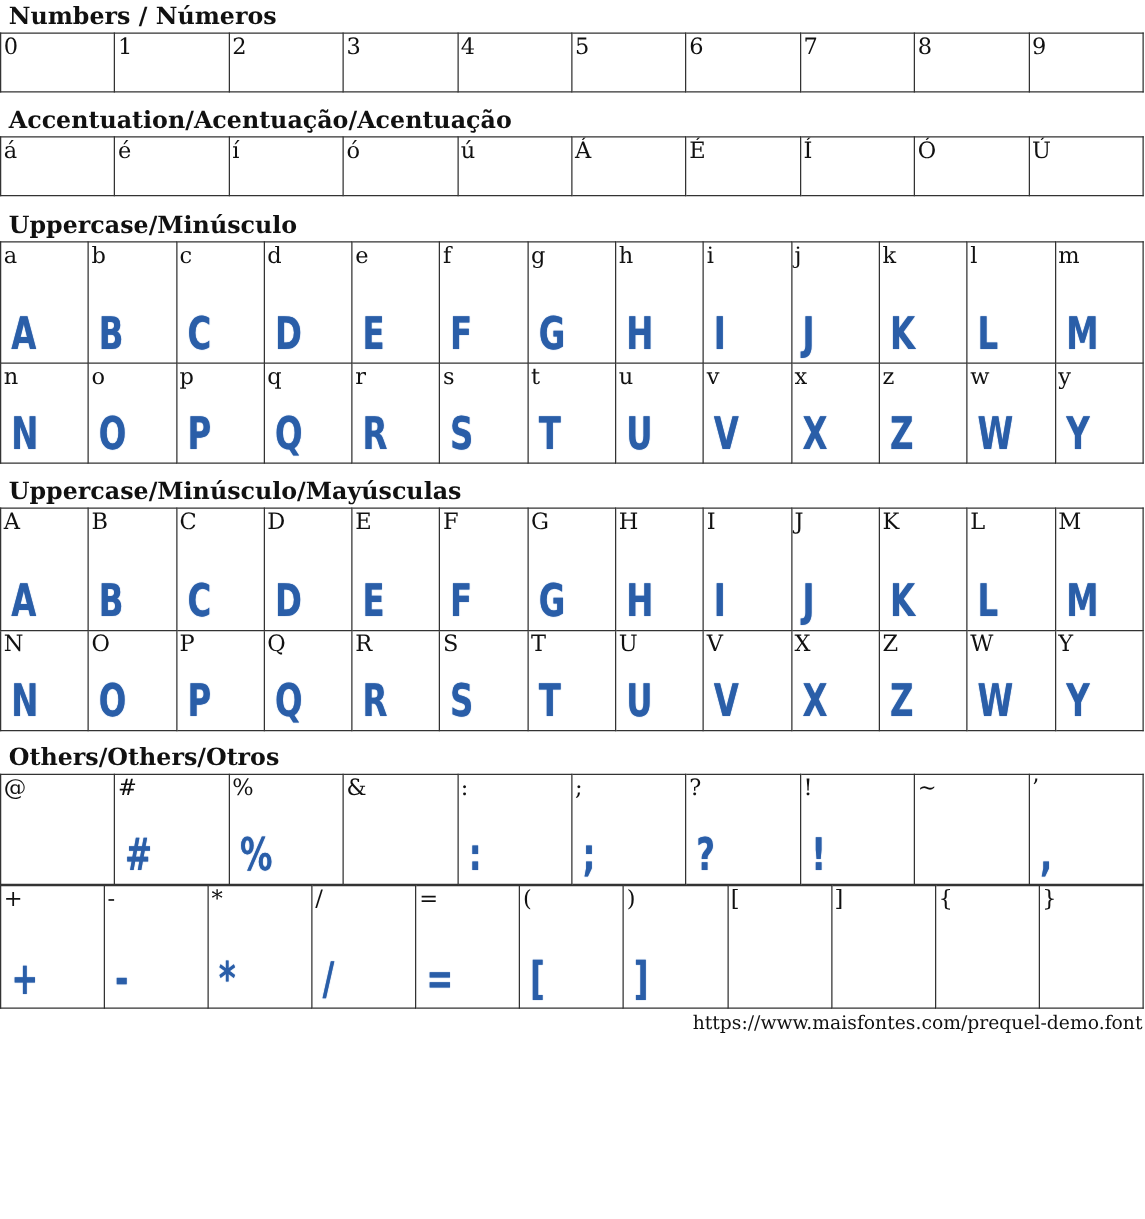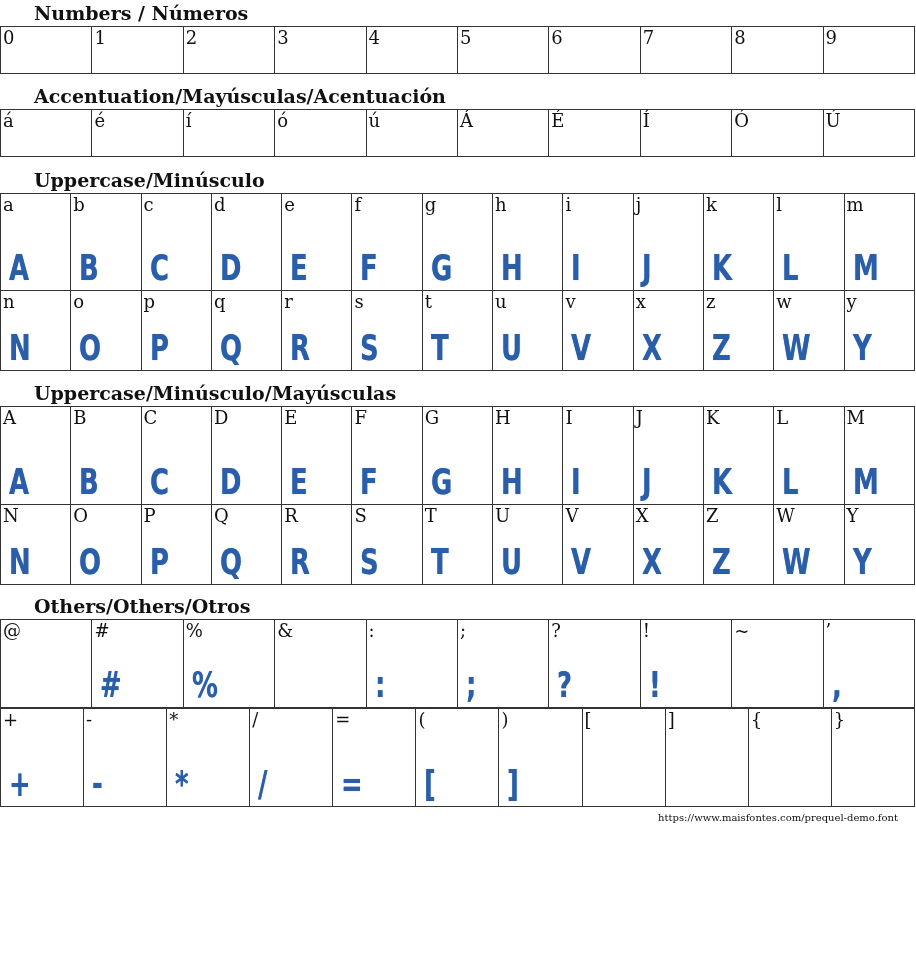--- a/index.html
+++ b/index.html
@@ -1,22 +1,22 @@
 <!DOCTYPE html>
 <html><head>
 <meta charset="utf-8">
 <style>
   html, body { margin:0; padding:0; background:#fff; }
   body { width:916px; height:975px; position:relative; font-family:"DejaVu Serif", serif; color:#111; overflow:hidden; }
-  .h { position:absolute; left:7px; font-weight:bold; font-size:19px; line-height:24px;margin-left:27px; }
+  .h { position:absolute; left:7px; font-weight:bold; font-size:19px; line-height:24px; }
   table.g { position:absolute; left:0; border-collapse:collapse; table-layout:fixed; }
   table.g td { border:1px solid #333; vertical-align:top; padding:0 0 0 2px; position:relative; overflow:hidden; }
   .lbl { font-size:18px; line-height:22px; display:block; }
   .gl { position:absolute; left:8px; bottom:4px; font-family:"DejaVu Sans", sans-serif; font-weight:bold; color:#2a5ea8; font-size:36px; line-height:36px; transform:scaleX(0.72); transform-origin:left bottom; letter-spacing:-1px; text-shadow:0 0 1px #5b86c4; }
-  .url { position:absolute; right:18px; top:808px; font-size:10px; line-height:20px; }
+  .url { position:absolute; right:2px; top:808px; font-size:15px; line-height:20px; }
 </style>
 </head>
 <body>
 
 <div class="h" style="top:1px">Numbers / Números</div>
 <table class="g" style="top:26px;width:915px;height:48px">
     <tbody>
       <tr id="num-row">
         <td>
           <span class="lbl">0</span>
@@ -45,21 +45,21 @@
         <td>
           <span class="lbl">8</span>
         </td>
         <td>
           <span class="lbl">9</span>
         </td>
       </tr>
     </tbody>
   </table>
 
-<div class="h" style="top:84px">Accentuation/Mayúsculas/Acentuación</div>
+<div class="h" style="top:84px">Accentuation/Acentuação/Acentuação</div>
 <table class="g" style="top:109px;width:915px;height:48px">
     <tbody>
       <tr id="acc-row">
         <td>
           <span class="lbl">á</span>
         </td>
         <td>
           <span class="lbl">é</span>
         </td>
         <td>

